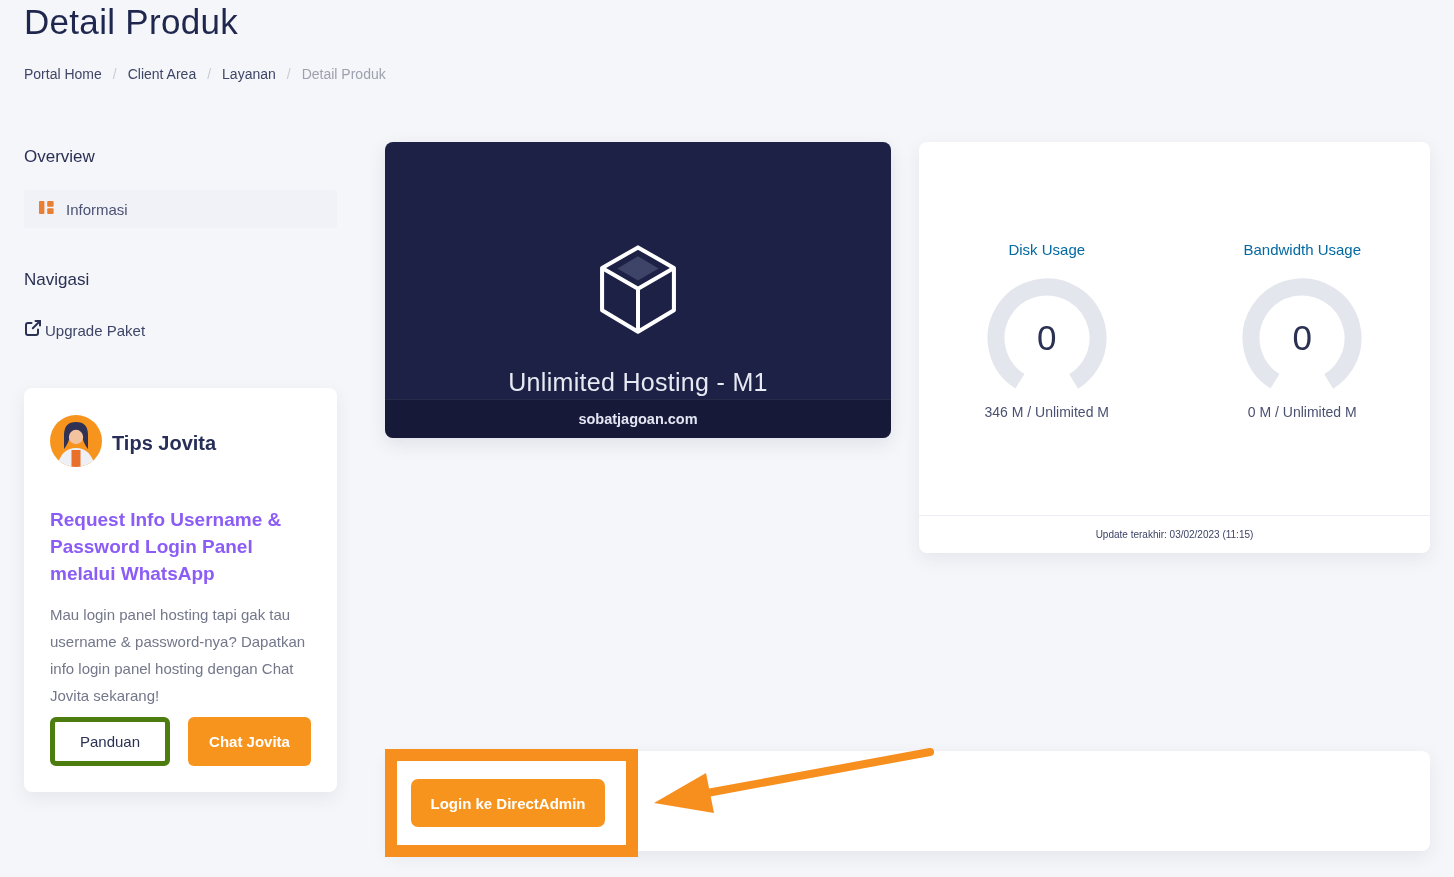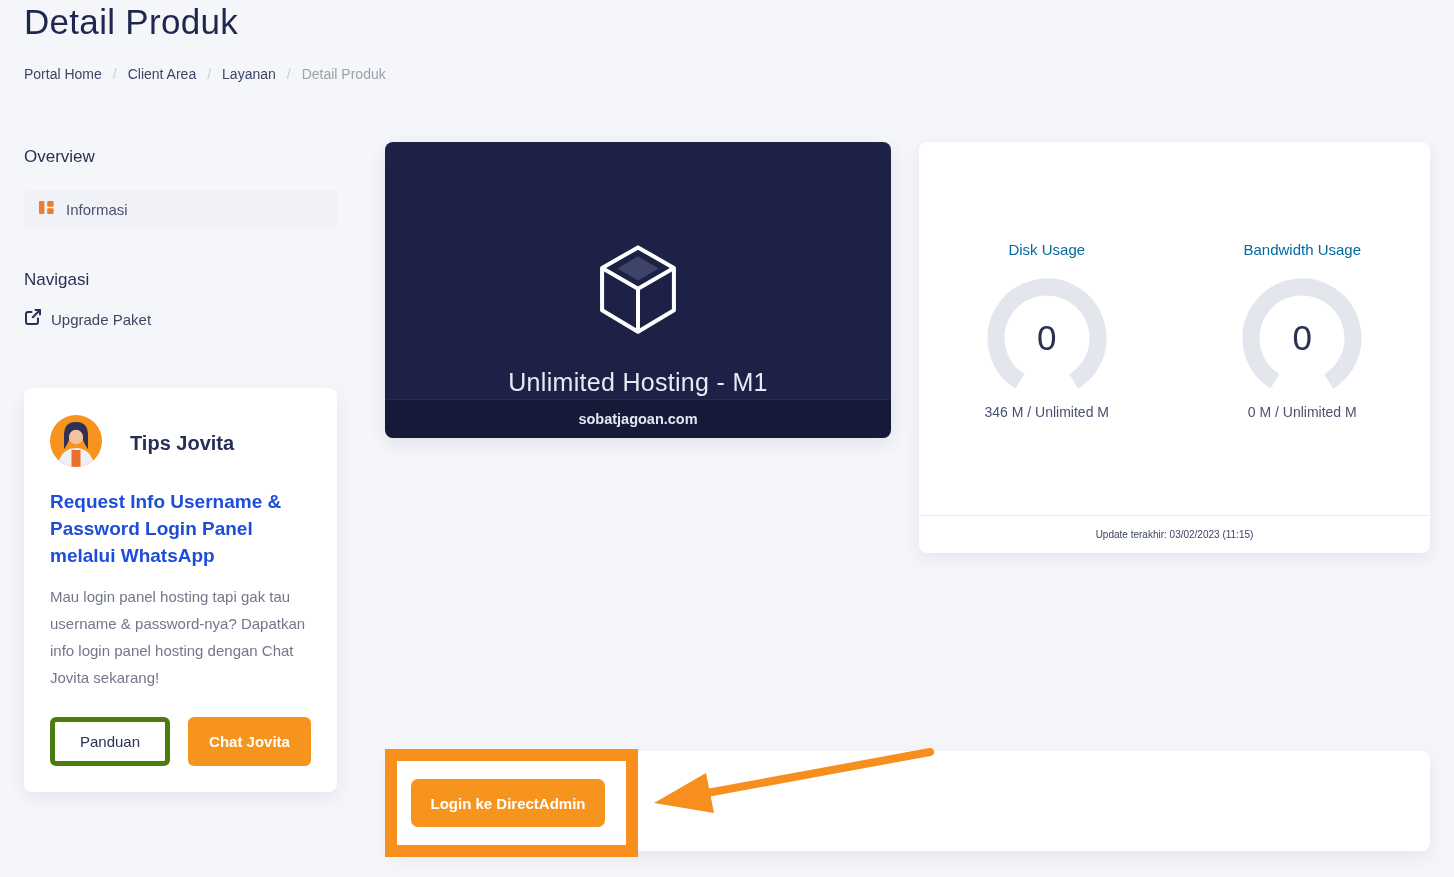--- a/index.html
+++ b/index.html
@@ -14,29 +14,29 @@
   .breadcrumb .current{color:#9da1ae;}
 
   
   .sidebar{position:absolute;left:24px;top:147px;width:313px;height:700px;}
   .sb-heading{position:absolute;left:0;font-size:17px;font-weight:500;color:#2a3054;}
   .sb-overview{top:0;}
   .sb-navigasi{top:123px;}
   .sb-item{display:flex;align-items:center;cursor:pointer;}
   .sb-item-informasi{position:absolute;top:43px;left:0;width:313px;height:38px;gap:11px;padding-left:14px;box-sizing:border-box;background:#f1f2f8;border-radius:3px;align-items:center;}
   .sb-item-informasi .lbl{font-size:15px;color:#4b5272;}
-  .sb-item-upgrade{position:absolute;top:161px;left:0;gap:9px;}
+  .sb-item-upgrade{position:absolute;top:172px;left:0;gap:3px;}
   .sb-item-upgrade .lbl{font-size:15px;color:#3e4566;}
 
   
   .tips-card{position:absolute;top:241px;left:0;width:313px;height:404px;background:#fff;border-radius:8px;
              box-shadow:0 6px 18px rgba(40,50,100,.08);box-sizing:border-box;padding:27px 26px;}
-  .tips-head{display:flex;align-items:center;gap:28px;}
+  .tips-head{display:flex;align-items:center;gap:10px;}
   .tips-title{font-size:20px;font-weight:700;color:#272e57;}
-  .tips-heading{margin-top:17px;font-size:19px;font-weight:700;color:#1d4ed8;line-height:1.43;}
+  .tips-heading{margin-top:35px;font-size:19px;font-weight:700;color:#8b5cf6;line-height:1.43;}
   .tips-body{margin-top:14px;font-size:15px;color:#73778a;line-height:1.8;}
   .tips-actions{position:absolute;left:26px;right:26px;bottom:26px;display:flex;gap:18px;}
   .btn{border:none;border-radius:6px;font-family:inherit;cursor:pointer;}
   .btn-panduan{flex:0 0 120px;height:49px;background:#fff;border:5px solid #4d7c0f;color:#2b3153;font-size:15px;}
   .btn-chat{flex:1;height:49px;background:#F7941D;color:#fff;font-weight:700;font-size:15px;}
 
   
   .product-card{position:absolute;left:385px;top:142px;width:506px;height:296px;background:#1d2145;border-radius:8px;
                 overflow:hidden;box-shadow:0 6px 18px rgba(40,50,100,.10);}
   .cube{position:absolute;left:50%;top:100px;transform:translateX(-50%);}

